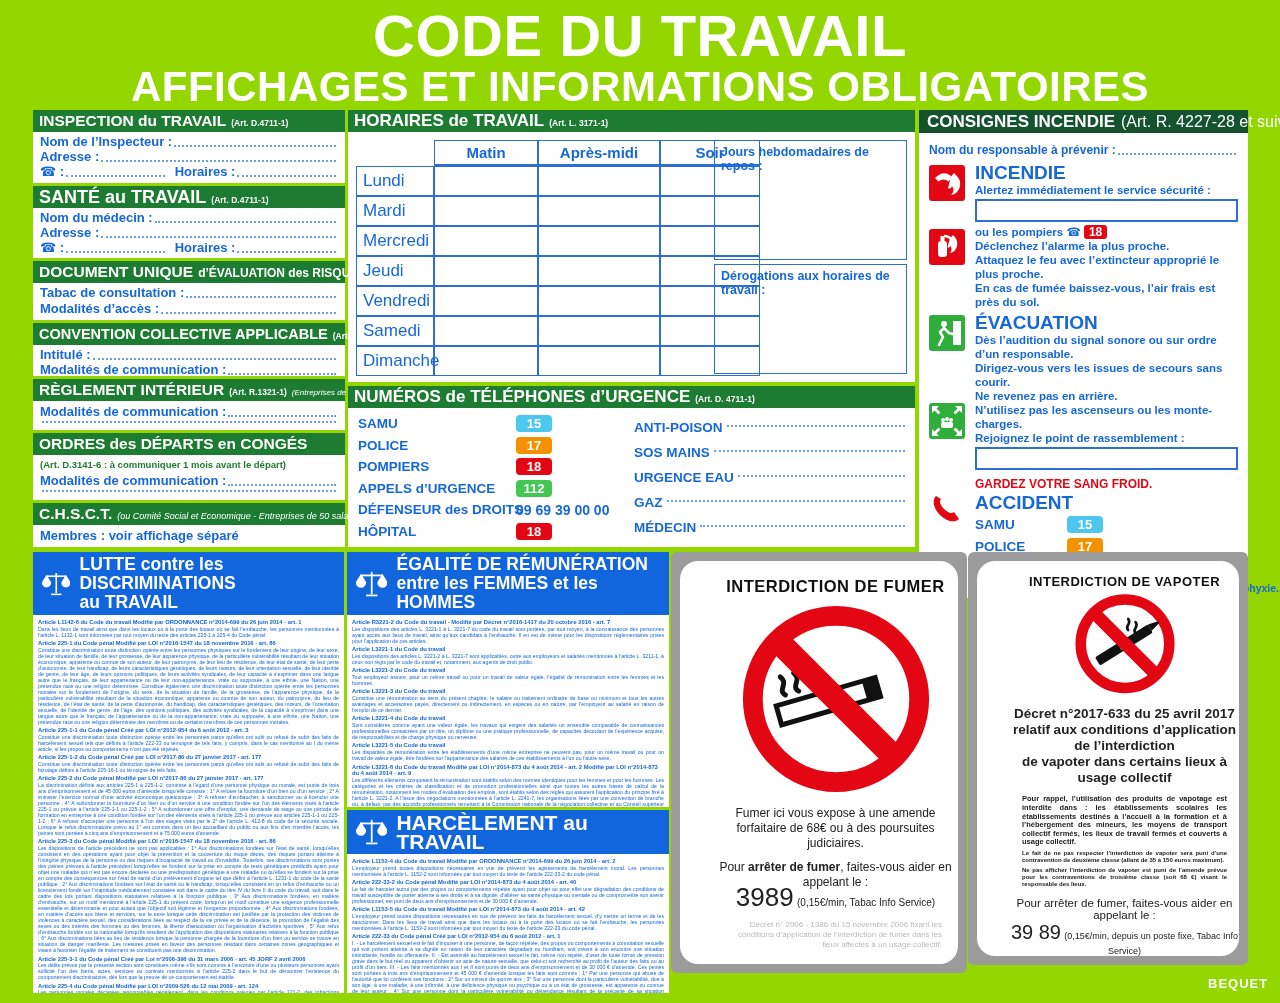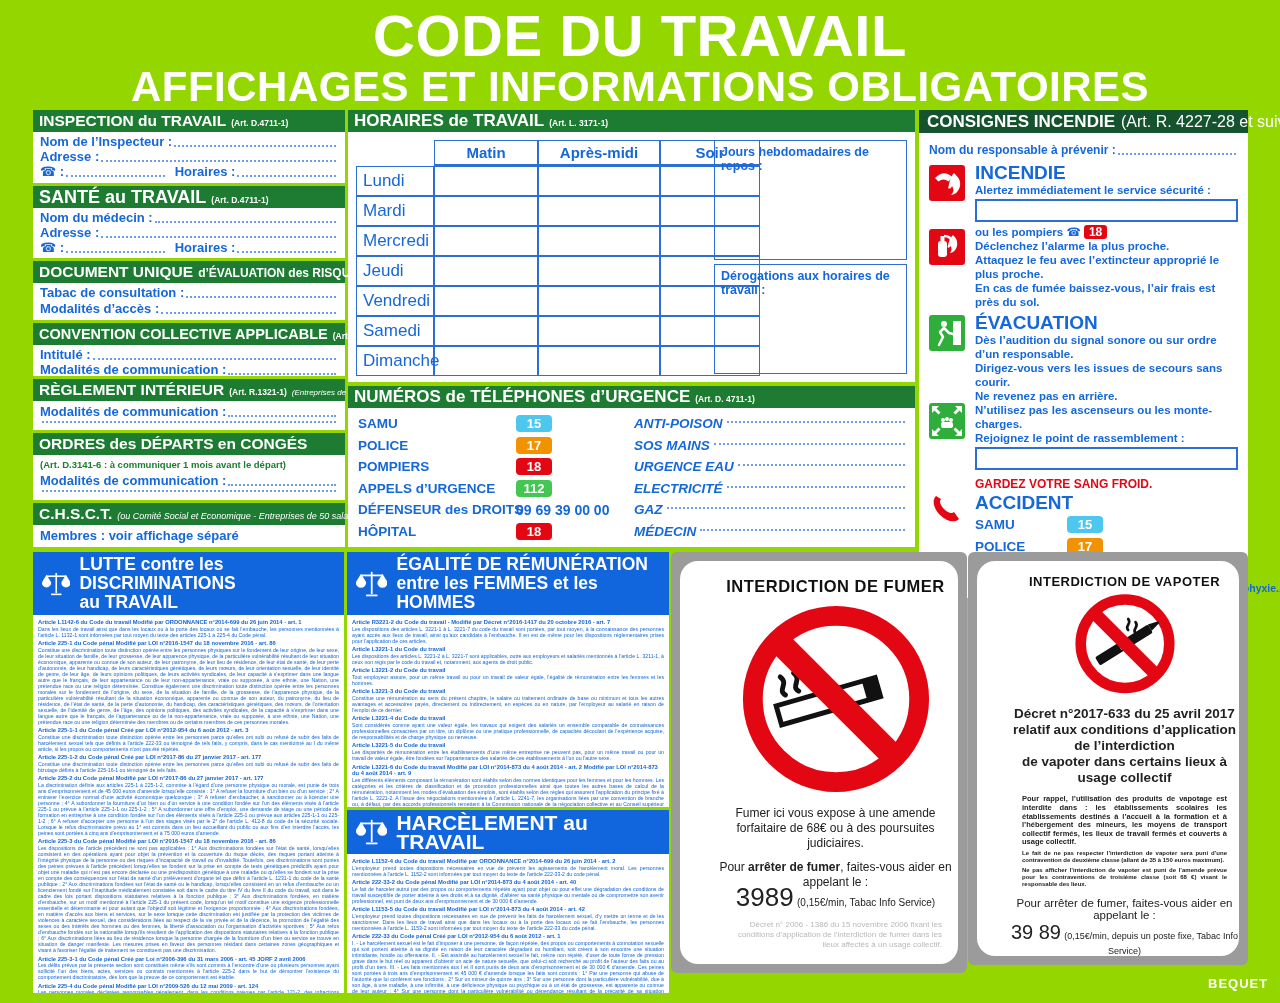--- a/index.html
+++ b/index.html
@@ -41,21 +41,21 @@
   .sideboxes { flex:1; display:flex; flex-direction:column; gap:4px; }
   .sbox { border:1.5px solid #2b6fd4; color:#1668d9; font-weight:bold; font-size:12.5px; line-height:14px; padding:4px 6px; }
 
   
   .urg-body { background:#fff; flex:1; display:flex; gap:14px; padding:5px 10px; }
   .urg-col { display:flex; flex-direction:column; justify-content:space-evenly; }
   .urg-col.lft { width:262px; }
   .urg-col.rgt { flex:1; }
   .urow { display:flex; align-items:center; color:#1668d9; font-weight:bold; font-size:13.5px; height:21px; }
   .urow .ulbl { width:158px; white-space:nowrap; }
-  .urow .ulbl2 { margin-right:4px; white-space:nowrap;font-style:italic; }
+  .urow .ulbl2 { margin-right:4px; white-space:nowrap; }
   .badge { min-width:36px; text-align:center; color:#fff; font-weight:bold; font-size:13px; border-radius:4px; padding:1px 5px; line-height:15px; }
   .badge:empty, .num:empty { display:none; }
   .num { color:#1668d9; font-weight:bold; font-size:14px; }
   .udots { flex:1; border-bottom:2px dotted #6e9de8; margin-bottom:3px; }
 
   
   .red-bar { background:#14532d; color:#fff; padding:2px 8px; display:flex; align-items:baseline; gap:6px; white-space:nowrap; }
   .red-bar .st { font-weight:bold; font-size:17px; line-height:19px; }
   .inc-body { background:#fff; flex:1; padding:6px 10px 4px; color:#1668d9; }
   .inc-resp { display:flex; align-items:flex-end; font-weight:bold; font-size:12px; margin:4px 0 6px; }
@@ -367,24 +367,20 @@
           <div class="urow">
             <span class="ulbl2">SOS MAINS</span>
             <span class="udots"></span>
           </div>
 
           <div class="urow">
             <span class="ulbl2">URGENCE EAU</span>
             <span class="udots"></span>
           </div>
 
-          <div class="urow">
-            <span class="ulbl2">ELECTRICITÉ</span>
-            <span class="udots"></span>
-          </div>
 
           <div class="urow">
             <span class="ulbl2">GAZ</span>
             <span class="udots"></span>
           </div>
 
           <div class="urow">
             <span class="ulbl2">MÉDECIN</span>
             <span class="udots"></span>
           </div>

